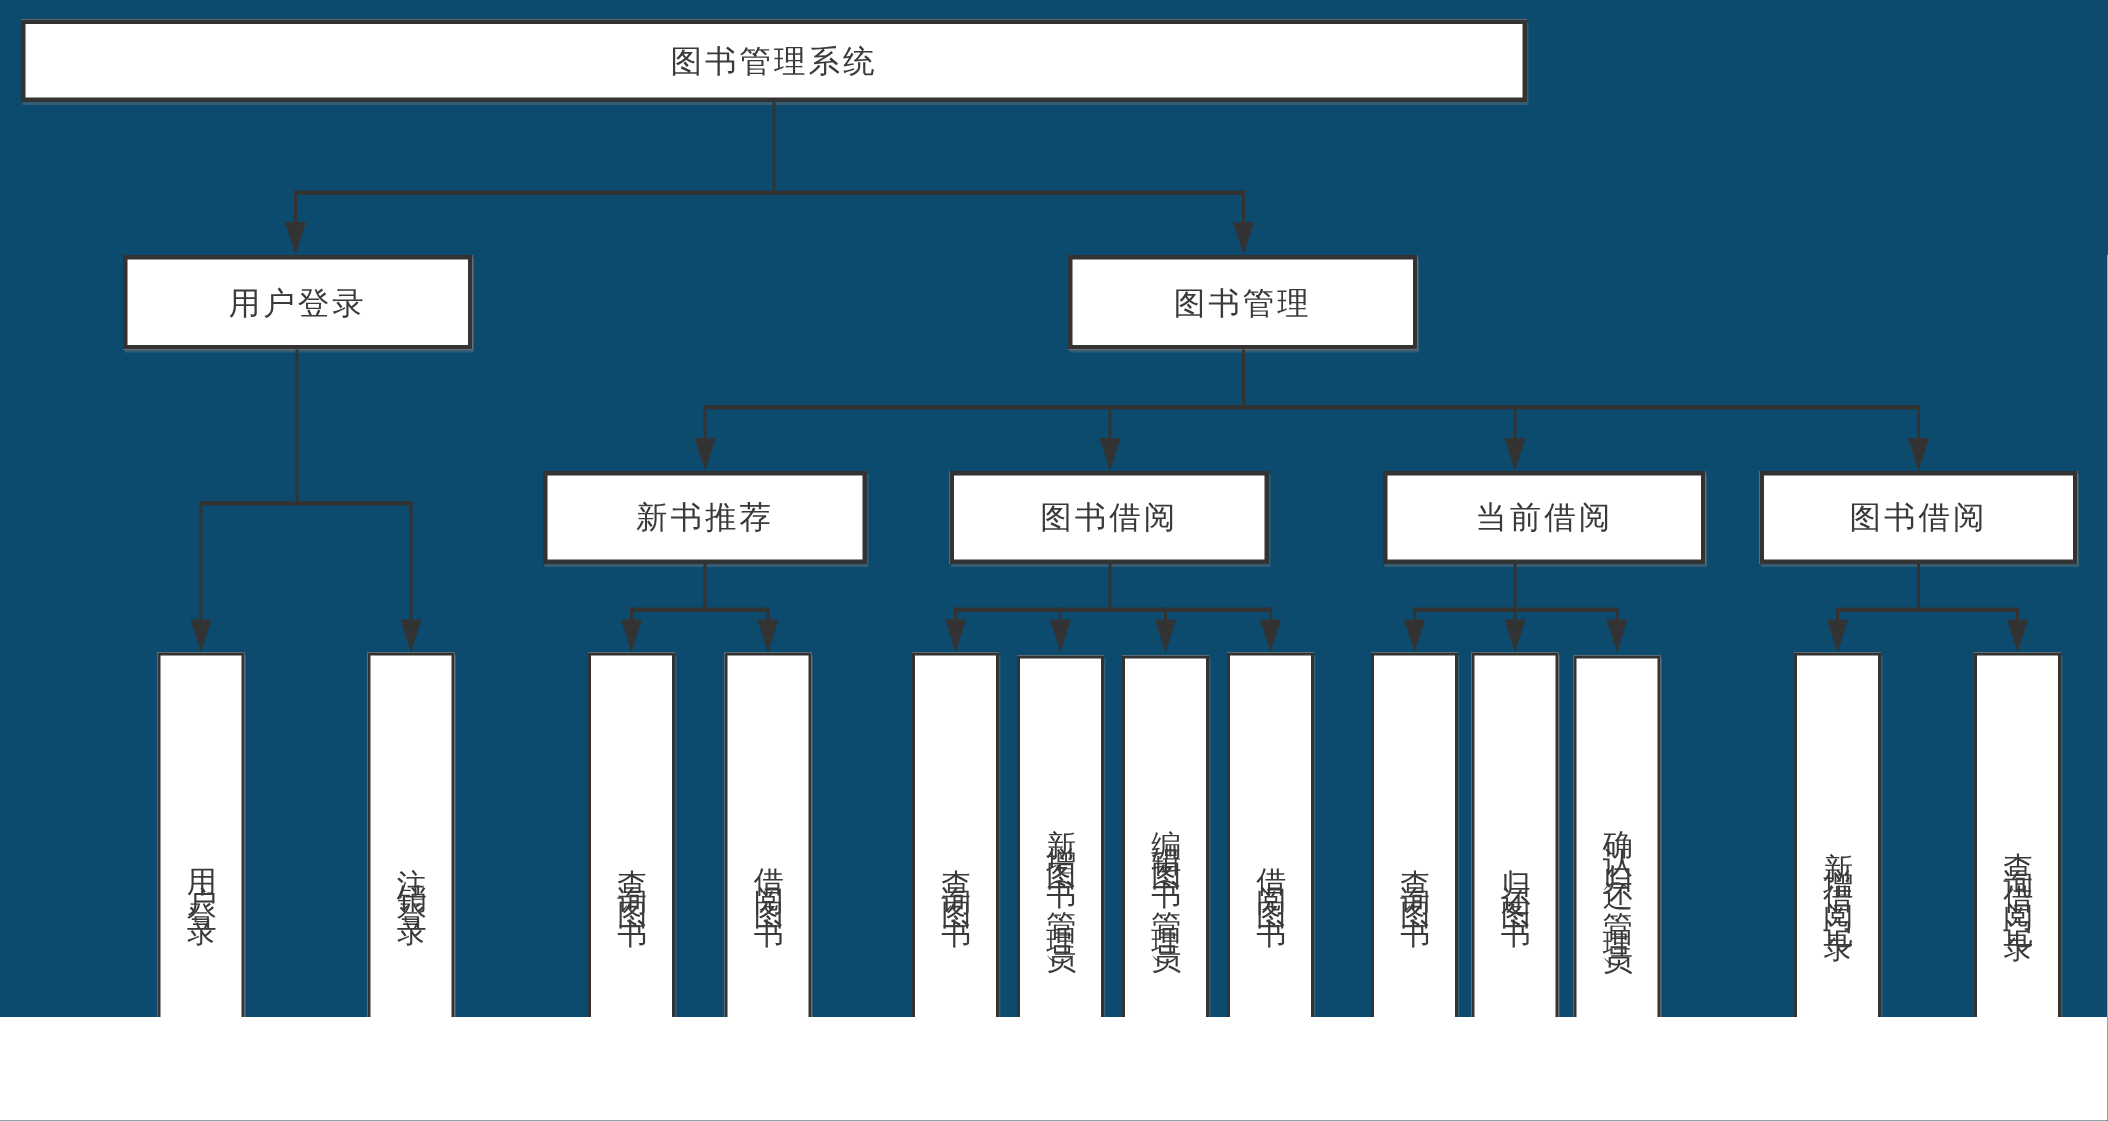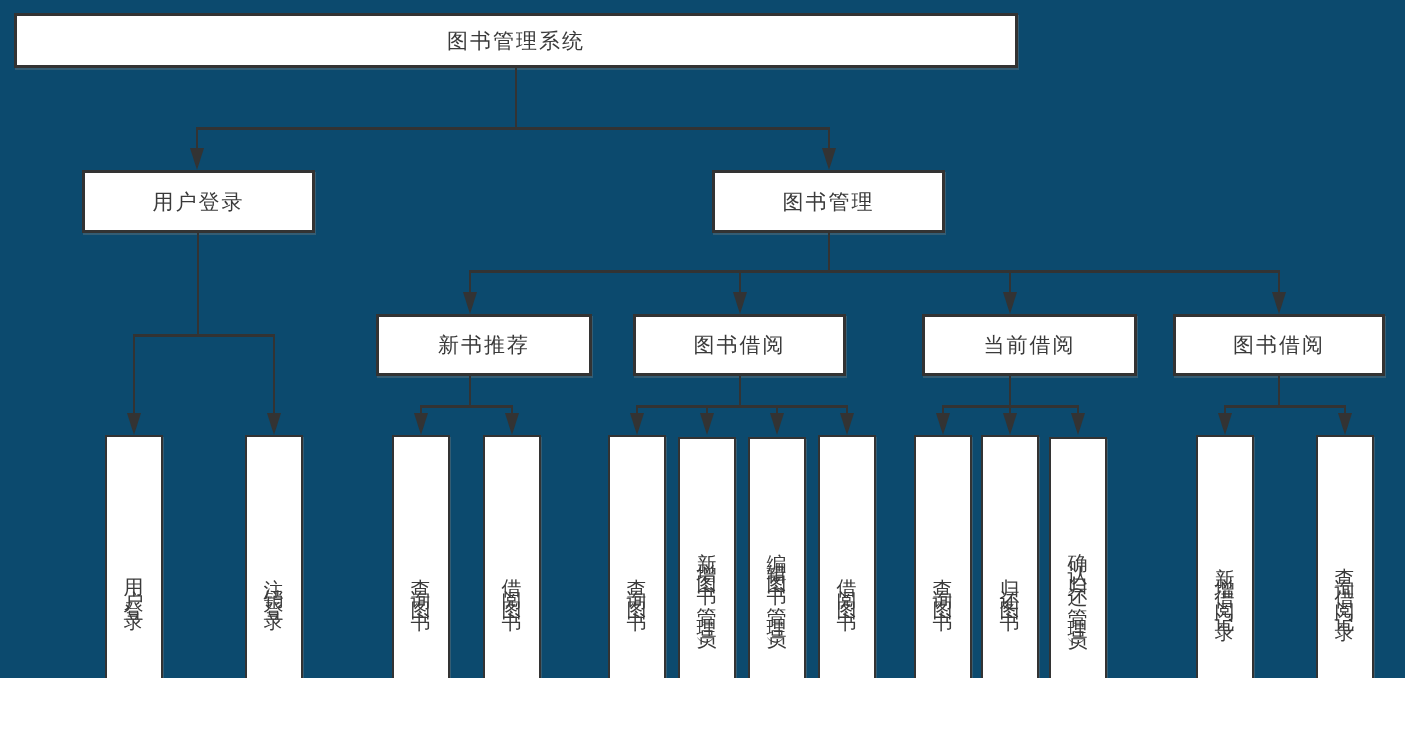--- a/index.html
+++ b/index.html
@@ -87,21 +87,21 @@
   <div class="hline" style="left:469px;top:270px;width:811px"></div>
   <div class="vline" style="left:469px;top:270px;height:24px"></div>
   <div class="arrow" style="left:463px;top:292px"></div>
   <div class="vline" style="left:739px;top:270px;height:24px"></div>
   <div class="arrow" style="left:733px;top:292px"></div>
   <div class="vline" style="left:1009px;top:270px;height:24px"></div>
   <div class="arrow" style="left:1003px;top:292px"></div>
   <div class="vline" style="left:1278px;top:270px;height:24px"></div>
   <div class="arrow" style="left:1272px;top:292px"></div>
 
-  <div class="box" style="left:376px;top:314px;width:216px;height:62px">
+  <div class="box" style="left:362px;top:314px;width:216px;height:62px">
     <span class="hlabel">新书推荐</span>
   </div>
   <div class="box" style="left:633px;top:314px;width:213px;height:62px">
     <span class="hlabel">图书借阅</span>
   </div>
   <div class="box" style="left:922px;top:314px;width:215px;height:62px">
     <span class="hlabel">当前借阅</span>
   </div>
   <div class="box" style="left:1173px;top:314px;width:212px;height:62px">
     <span class="hlabel">图书借阅</span>

